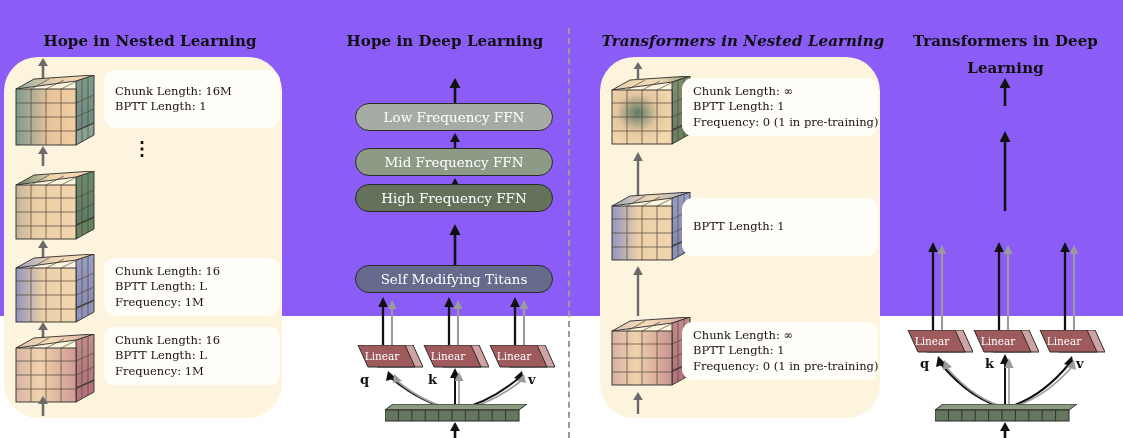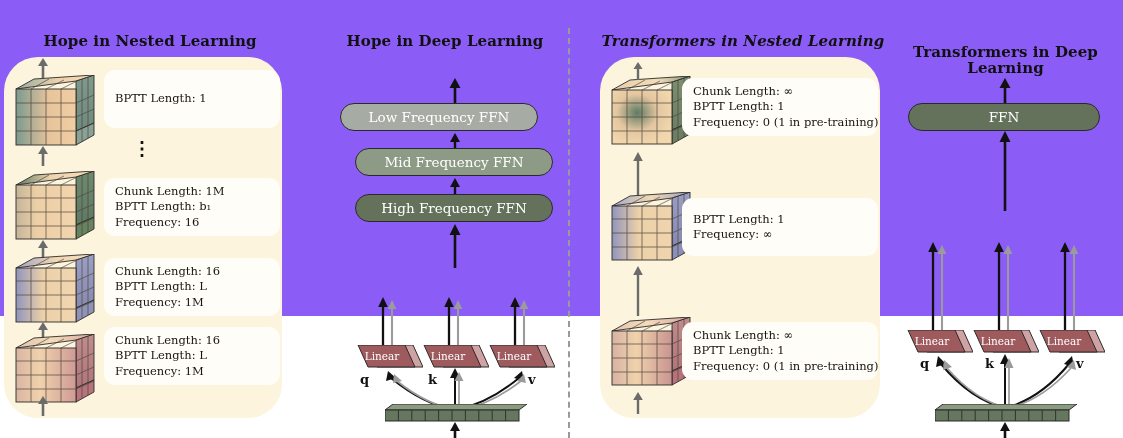--- a/index.html
+++ b/index.html
@@ -117,20 +117,21 @@
       </svg>
   </div>
   <div class="arrow" style="left:36px;top:146px;">
     <svg width="14" height="20">
         <path d="M7 20 L7 4" stroke="#6b6b6b" stroke-width="2.6" fill="none"></path>
         <path d="M7 0 L2 8 L12 8 Z" fill="#6b6b6b"></path>
       </svg>
   </div>
 
   <div class="card" style="left:104px;top:70px;width:176px;height:58px;">
+    <div>Chunk Length: 16M</div>
     <div>BPTT Length: 1</div>
   </div>
 
   <div class="dots" style="left:130px;top:145px;width:24px;height:24px;">⋮</div>
 
   <div class="cube" style="left:12px;top:171px;">
     <svg width="88" height="78" viewBox="0 0 88 78">
       <defs>
         <linearGradient id="g2f" x1="0" y1="0" x2="1" y2="0">
           <stop offset="0%" stop-color="#c5b49a"></stop>
@@ -173,25 +174,20 @@
       </g>
     </svg>
   </div>
   <div class="arrow" style="left:36px;top:240px;">
     <svg width="14" height="20">
         <path d="M7 20 L7 4" stroke="#6b6b6b" stroke-width="2.6" fill="none"></path>
         <path d="M7 0 L2 8 L12 8 Z" fill="#6b6b6b"></path>
       </svg>
   </div>
 
-  <div class="card" style="left:104px;top:178px;width:176px;height:58px;">
-    <div>Chunk Length: 1M</div>
-    <div>BPTT Length: b₁</div>
-    <div>Frequency: 16</div>
-  </div>
 
   <div class="cube" style="left:12px;top:254px;">
     <svg width="88" height="78" viewBox="0 0 88 78">
       <defs>
         <linearGradient id="g3f" x1="0" y1="0" x2="1" y2="0">
           <stop offset="0%" stop-color="#9195bd"></stop>
             <stop offset="45%" stop-color="#ecd0a8"></stop>
           <stop offset="100%" stop-color="#f2d6b0"></stop>
         </linearGradient>
         <linearGradient id="g3t" x1="0" y1="0" x2="1" y2="0">
@@ -302,47 +298,48 @@
 
   <div class="ptitle" style="left:325px;top:32px;width:240px;">Hope in Deep Learning</div>
 
   <div class="arrow" style="left:448px;top:78px;">
     <svg width="14" height="28">
         <path d="M7 28 L7 7" stroke="#111" stroke-width="2.6" fill="none"></path>
         <path d="M7 0 L1.5 10 L12.5 10 Z" fill="#111"></path>
       </svg>
   </div>
 
-  <div class="pill" style="left:340px;top:103px;width:198px;height:28px;background:#a6aca3;">Low Frequency FFN</div>
+  <div class="pill" style="left:355px;top:103px;width:198px;height:28px;background:#a6aca3;">Low Frequency FFN</div>
 
   <div class="arrow" style="left:448px;top:133px;">
     <svg width="14" height="24">
         <path d="M7 24 L7 7" stroke="#111" stroke-width="2.4" fill="none"></path>
         <path d="M7 0 L2 9 L12 9 Z" fill="#111"></path>
       </svg>
   </div>
 
   <div class="pill" style="left:355px;top:148px;width:198px;height:28px;background:#8d9a86;">Mid Frequency FFN</div>
 
   <div class="arrow" style="left:448px;top:178px;">
     <svg width="14" height="24">
         <path d="M7 24 L7 7" stroke="#111" stroke-width="2.4" fill="none"></path>
         <path d="M7 0 L2 9 L12 9 Z" fill="#111"></path>
       </svg>
   </div>
 
-  <div class="pill" style="left:355px;top:194px;width:198px;height:28px;background:#64725c;">High Frequency FFN</div>
+  <div class="pill" style="left:355px;top:184px;width:198px;height:28px;background:#64725c;">High Frequency FFN</div>
 
   <div class="arrow" style="left:448px;top:224px;">
     <svg width="14" height="44">
         <path d="M7 44 L7 10" stroke="#111" stroke-width="2.6" fill="none"></path>
         <path d="M7 0 L1.5 11 L12.5 11 Z" fill="#111"></path>
       </svg>
   </div>
 
+  <div class="pill" style="left:355px;top:265px;width:198px;height:28px;background:#666a8c;">Self Modifying Titans</div>
 
   <div class="arrow" style="left:376px;top:296px;">
     <svg width="24" height="50">
       <path d="M7 50 L7 10" stroke="#111" stroke-width="2.3" fill="none"></path>
         <path d="M7 1 L2.2 11 L11.8 11 Z" fill="#111"></path>
       <path d="M16 50 L16 12" stroke="#9b9b9b" stroke-width="2.1" fill="none"></path>
         <path d="M16 4 L11.6 13 L20.4 13 Z" fill="#9b9b9b"></path>
     </svg>
   </div>
   <div class="arrow" style="left:442px;top:296px;">
@@ -541,21 +538,20 @@
           <line x1="76" y1="2" x2="76" y2="61"></line>
         <line x1="19" y1="14" x2="37" y2="4"></line>
           <line x1="34" y1="14" x2="52" y2="5"></line>
         <line x1="49" y1="14" x2="67" y2="5"></line>
       </g>
     </svg>
   </div>
 
   <div class="card" style="left:682px;top:198px;width:196px;height:58px;">
     <div>BPTT Length: 1</div>
-    <div>Frequency: ∞</div>
   </div>
 
   <div class="arrow" style="left:631px;top:266px;">
     <svg width="14" height="50">
         <path d="M7 50 L7 8" stroke="#6b6b6b" stroke-width="2.4" fill="none"></path>
         <path d="M7 0 L2.2 9 L11.8 9 Z" fill="#6b6b6b"></path>
       </svg>
   </div>
 
   <div class="cube" style="left:608px;top:317px;">
@@ -608,31 +604,30 @@
         <path d="M7 0 L2.2 8 L11.8 8 Z" fill="#6b6b6b"></path>
       </svg>
   </div>
 
   <div class="card" style="left:682px;top:322px;width:196px;height:58px;">
     <div>Chunk Length: ∞</div>
     <div>BPTT Length: 1</div>
     <div>Frequency: 0 (1 in pre-training)</div>
   </div>
 
-  <div class="ptitle" style="left:898px;top:32px;width:215px;margin-top:11px;">Transformers in Deep</div>
+  <div class="ptitle" style="left:898px;top:32px;width:215px;">Transformers in Deep</div>
   <div class="ptitle" style="left:898px;top:59px;width:215px;">Learning</div>
 
   <div class="arrow" style="left:998px;top:78px;">
     <svg width="14" height="28">
         <path d="M7 28 L7 7" stroke="#111" stroke-width="2.6" fill="none"></path>
         <path d="M7 0 L1.5 10 L12.5 10 Z" fill="#111"></path>
       </svg>
   </div>
 
-  <div class="pill" style="left:908px;top:103px;width:192px;height:28px;background:#64725c;">FFN</div>
 
   <div class="arrow" style="left:998px;top:131px;">
     <svg width="14" height="80">
         <path d="M7 80 L7 10" stroke="#111" stroke-width="2.6" fill="none"></path>
         <path d="M7 0 L1.5 11 L12.5 11 Z" fill="#111"></path>
       </svg>
   </div>
 
 
   <div class="arrow" style="left:926px;top:241px;">

